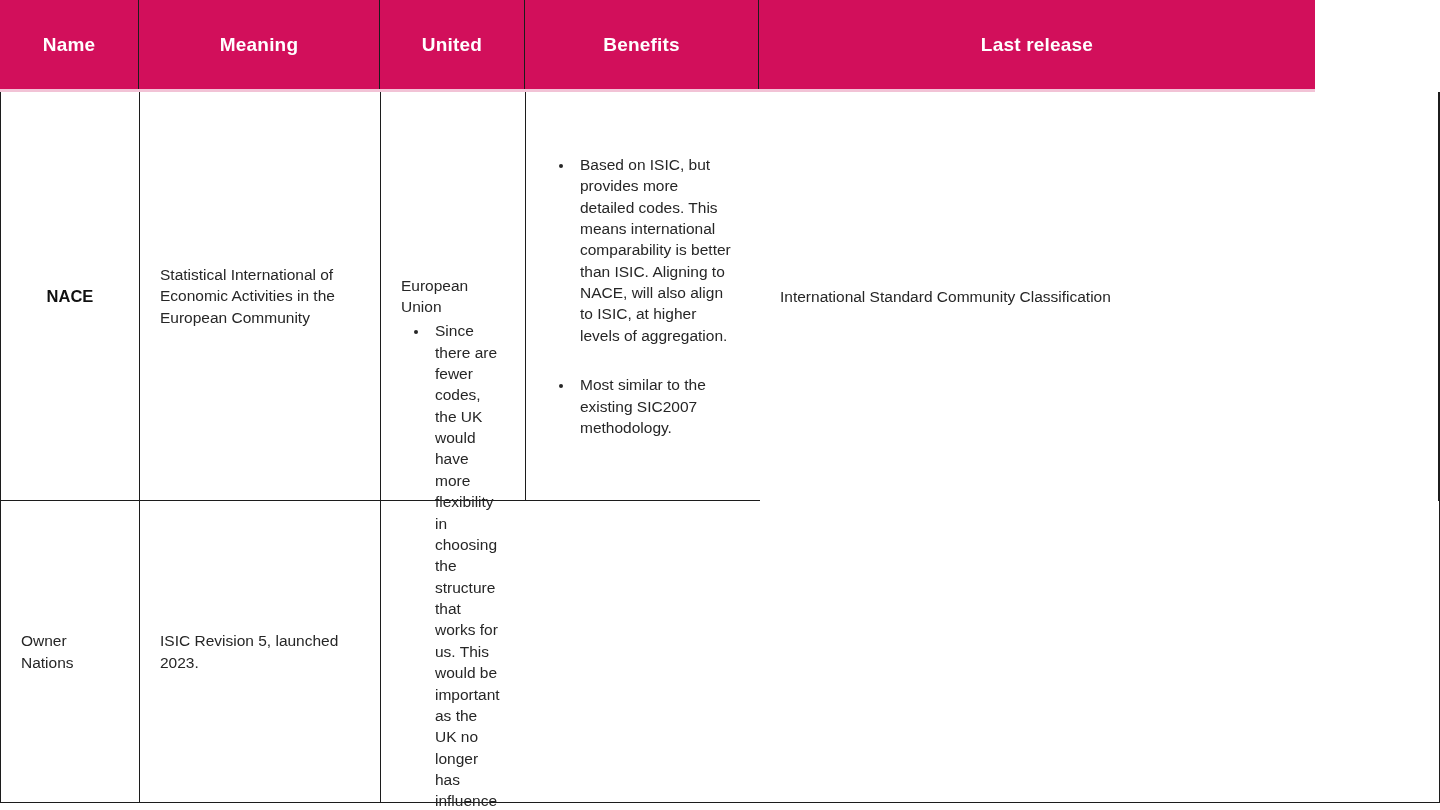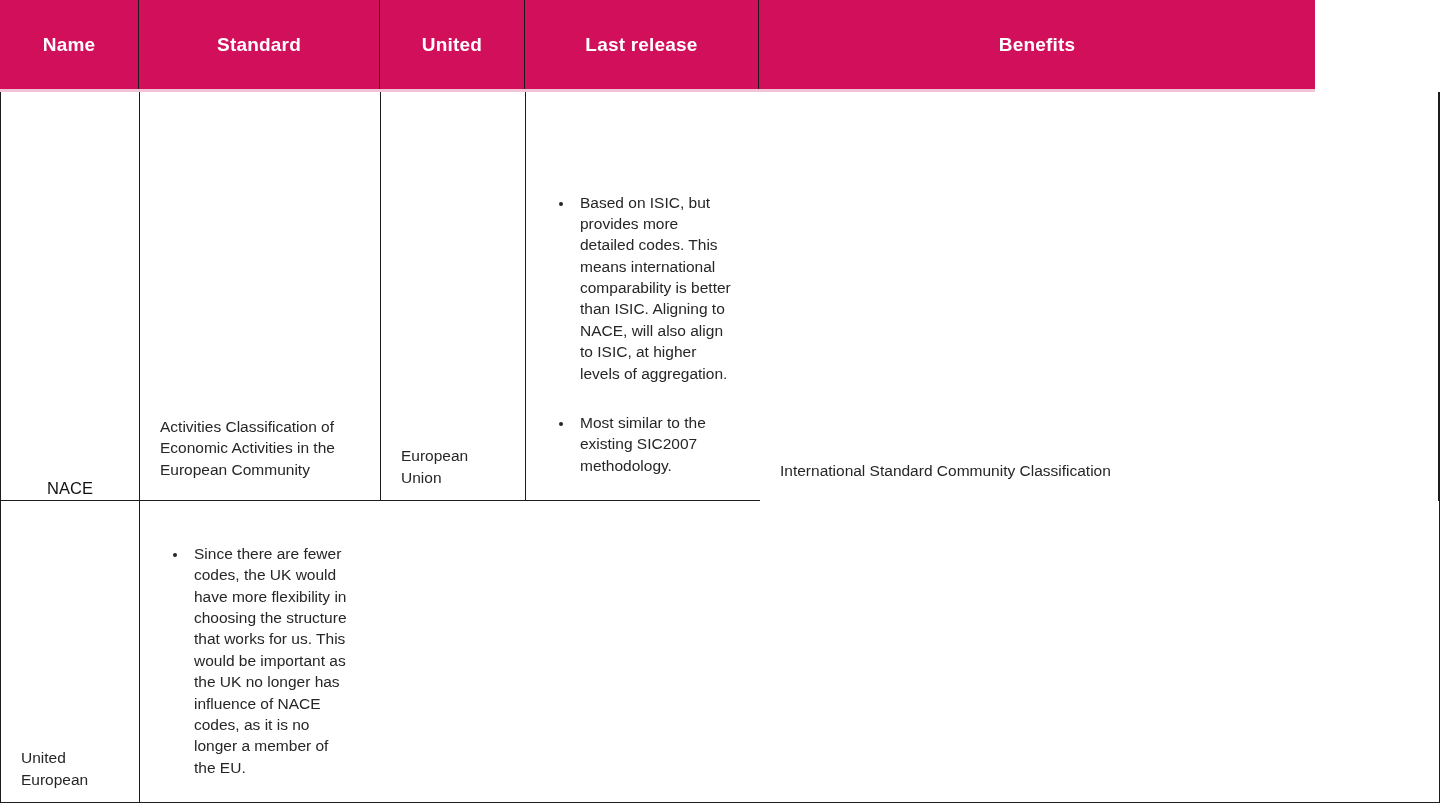--- a/index.html
+++ b/index.html
@@ -39,71 +39,74 @@
   .tbody{
     display:grid;
     grid-template-columns:139px 241px 145px 234px 1fr;
     grid-template-rows:409px 301px;
     width:1440px;
     border-left:1.5px solid var(--border);
     border-right:1.5px solid var(--border);
     border-bottom:1.5px solid var(--border);
   }
   .bcell{
-    display:flex; align-items:flex-end;
+    display:flex; align-items:center;
     font-size:15.5px; line-height:1.38;
   }
   .bcell:not(.col-last){ border-right:1.5px solid var(--border); }
   .row-1{ border-bottom:1.5px solid var(--border); }
 
-  .cell-name{ justify-content:center; font-weight:400; font-size:16.5px; color:#111; }
+  .cell-name{ justify-content:center; font-weight:700; font-size:16.5px; color:#111; }
   .cell-meaning{ padding:20px 20px; }
   .cell-owner{ padding:12px 20px; }
   .cell-release{ padding:20px 20px; }
   .cell-benefits{ padding:24px 28px 24px 31px; }
 
   .benefits-list{ list-style:disc; padding-left:17px; max-width:625px; }
   .benefits-list li{ padding-left:6px; }
   .benefits-list li + li{ margin-top:28px; }
   .benefits-list li::marker{ font-size:13px; }
 </style>
 </head>
 <body>
 
 <div class="sheet">
 
   <div class="thead">
     <div class="hcell">Name</div>
-    <div class="hcell">Standard</div>
+    <div class="hcell">Meaning</div>
     <div class="hcell">United</div>
+    <div class="hcell">Benefits</div>
     <div class="hcell">Last release</div>
-    <div class="hcell">Benefits</div>
   </div>
 
   <div class="tbody">
 
     <div class="bcell row-1 cell-name">NACE</div>
     <div class="bcell row-1 cell-meaning">
-        <span>Activities Classification of Economic Activities in the European Community</span>
+        <span>Statistical International of Economic Activities in the European Community</span>
       </div>
     <div class="bcell row-1 cell-owner">
         <span>European Union</span>
       </div>
     <div class="bcell row-1 col-last cell-benefits">
       <ul class="benefits-list">
         <li>Based on ISIC, but provides more detailed codes. This means international comparability is better than ISIC. Aligning to NACE, will also align to ISIC, at higher levels of aggregation.</li>
         <li>Most similar to the existing SIC2007 methodology.</li>
       </ul>
     </div>
 
     <div class="bcell cell-meaning">
         <span>International Standard Community Classification</span>
       </div>
     <div class="bcell cell-owner">
-        <span>United European</span>
+        <span>Owner Nations</span>
+      </div>
+    <div class="bcell cell-release">
+        <span>ISIC Revision 5, launched 2023.</span>
       </div>
     <div class="bcell col-last cell-benefits">
       <ul class="benefits-list">
         <li>Since there are fewer codes, the UK would have more flexibility in choosing the structure that works for us. This would be important as the UK no longer has influence of NACE codes, as it is no longer a member of the EU.</li>
       </ul>
     </div>
 
   </div>
 </div>
 

